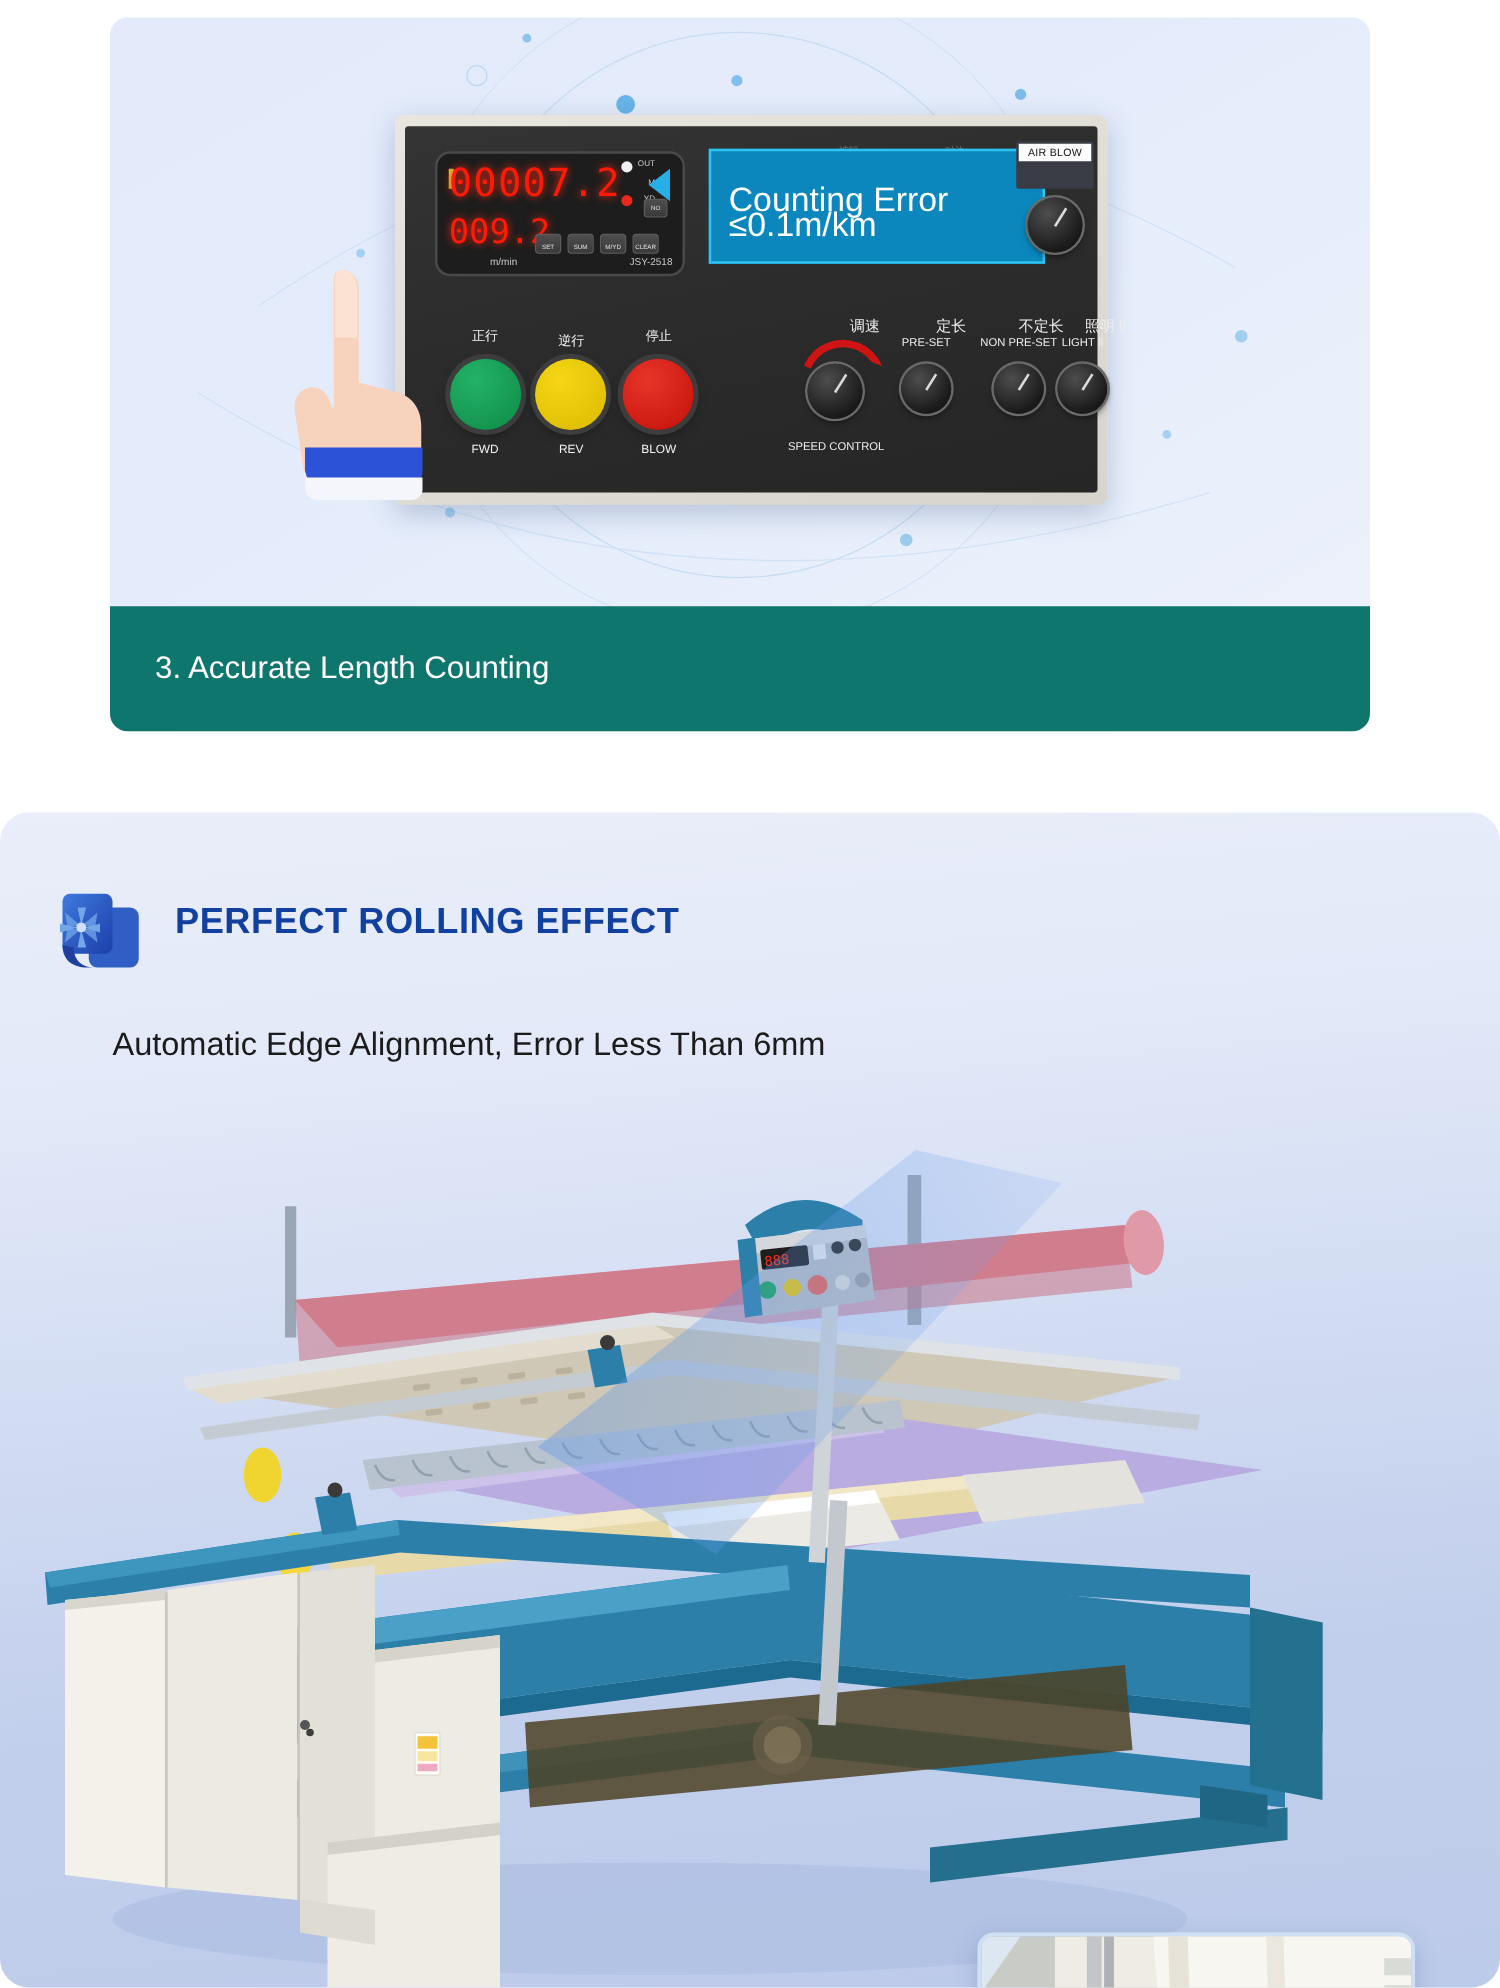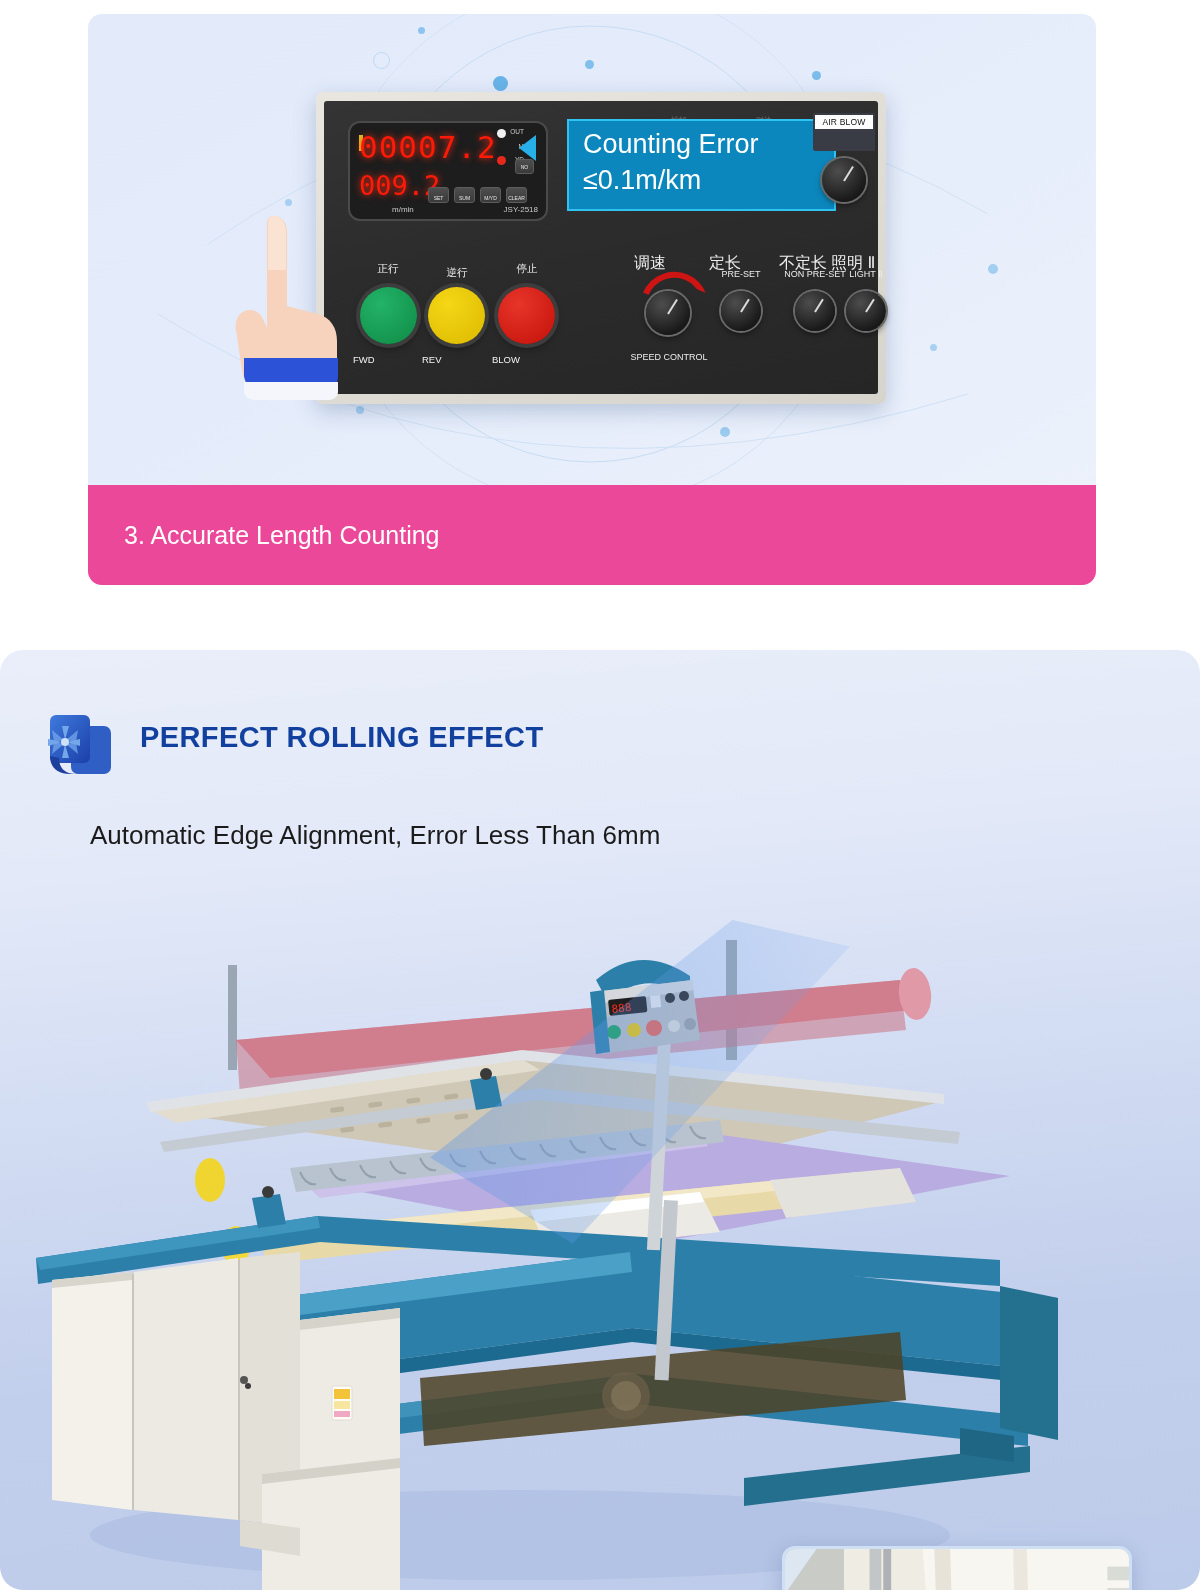--- a/index.html
+++ b/index.html
@@ -48,21 +48,21 @@
     background:linear-gradient(#4e4e4e,#3a3a3a); border:1px solid #5c5c5c;
     font-size:5px; color:#e6e6e6; display:flex; align-items:flex-end;
     justify-content:center; padding-bottom:1px; }
   #key-no { position:absolute; right:12px; top:36px; width:19px; height:15px; border-radius:3px;
     background:linear-gradient(#4e4e4e,#3a3a3a); border:1px solid #5c5c5c;
     font-size:5px; color:#e6e6e6; display:flex; align-items:center; justify-content:center; }
 
   
   #callout { position:absolute; left:243px; top:18px; width:269px; height:92px;
     background:#0b87bd; border:2px solid #2ec3f0; }
-  #callout-l1 { position:absolute; left:14px; top:8px; font-size:27px; color:#fff; }
+  #callout-l1 { position:absolute; left:14px; top:24px; font-size:27px; color:#fff; }
   #callout-l2 { position:absolute; left:14px; top:44px; font-size:27px; color:#fff; }
 
   
   .ghost-knob { position:absolute; width:46px; height:46px; border-radius:50%;
     border:2px solid rgba(255,255,255,.16); }
   .ghost-cn { position:absolute; font-size:8px; color:rgba(255,255,255,.30); }
   .ghost-en { position:absolute; font-size:8px; color:rgba(255,255,255,.30); }
 
   
   #airblow-plate { position:absolute; left:489px; top:12px; width:62px; height:38px;
@@ -81,36 +81,36 @@
   .knob-sm { width:40px; height:40px; }
   .knob-sm::after { height:15px; }
 
   
   .pushbtn { position:absolute; width:57px; height:57px; border-radius:50%;
     box-shadow:0 0 0 4px #3d3d3d, 0 4px 9px rgba(0,0,0,.5); }
   #btn-fwd { left:36px; top:186px; background:radial-gradient(circle at 36% 30%,#23b368,#0f8a45); }
   #btn-rev { left:104px; top:186px; background:radial-gradient(circle at 36% 30%,#f5d716,#dcb900); }
   #btn-stop { left:174px; top:186px; background:radial-gradient(circle at 36% 30%,#e8352a,#c21109); }
   .btn-cn { position:absolute; font-size:10.5px; color:#f2f2f2; text-align:center; width:70px; }
-  .btn-en { position:absolute; font-size:9.5px; color:#f2f2f2; text-align:left; width:70px; }
+  .btn-en { position:absolute; font-size:9.5px; color:#f2f2f2; text-align:center; width:70px; }
 
   
   #speed-knob { left:322px; top:190px; }
   #speed-arc { position:absolute; left:310px; top:172px; width:68px; height:34px;
     border:6px solid #cf1414; border-bottom-color:transparent;
     border-left-color:transparent; border-radius:68px 68px 0 0; transform:rotate(-22deg); }
-  .lbl-cn { position:absolute; font-size:16px; color:#ededed; text-align:left; }
+  .lbl-cn { position:absolute; font-size:12px; color:#ededed; text-align:right; }
   .lbl-en { position:absolute; font-size:9px; color:#ededed; text-align:center; }
 
   
   #hand { position:absolute; left:142px; top:196px; width:120px; height:190px; }
 
   
   #banner { position:absolute; left:88px; top:485px; width:1008px; height:100px;
-    background:#ec4899; border-radius:0 0 14px 14px; }
+    background:#0f766e; border-radius:0 0 14px 14px; }
   #banner-text { position:absolute; left:36px; top:50%; transform:translateY(-50%);
     font-size:25px; color:#fff; }
 
   
   #section-two { position:absolute; left:0; top:650px; width:1200px; height:940px;
     background:linear-gradient(175deg,#eaeefa 0%,#e3e9f8 22%,#d3ddf3 45%,#c2cfec 72%,#bdcbea 100%);
     overflow:hidden;border-radius:23px; }
 
   #roll-icon { position:absolute; left:40px; top:62px; width:82px; height:68px; }
   #section-heading { position:absolute; left:140px; top:71px; font-size:29px;

